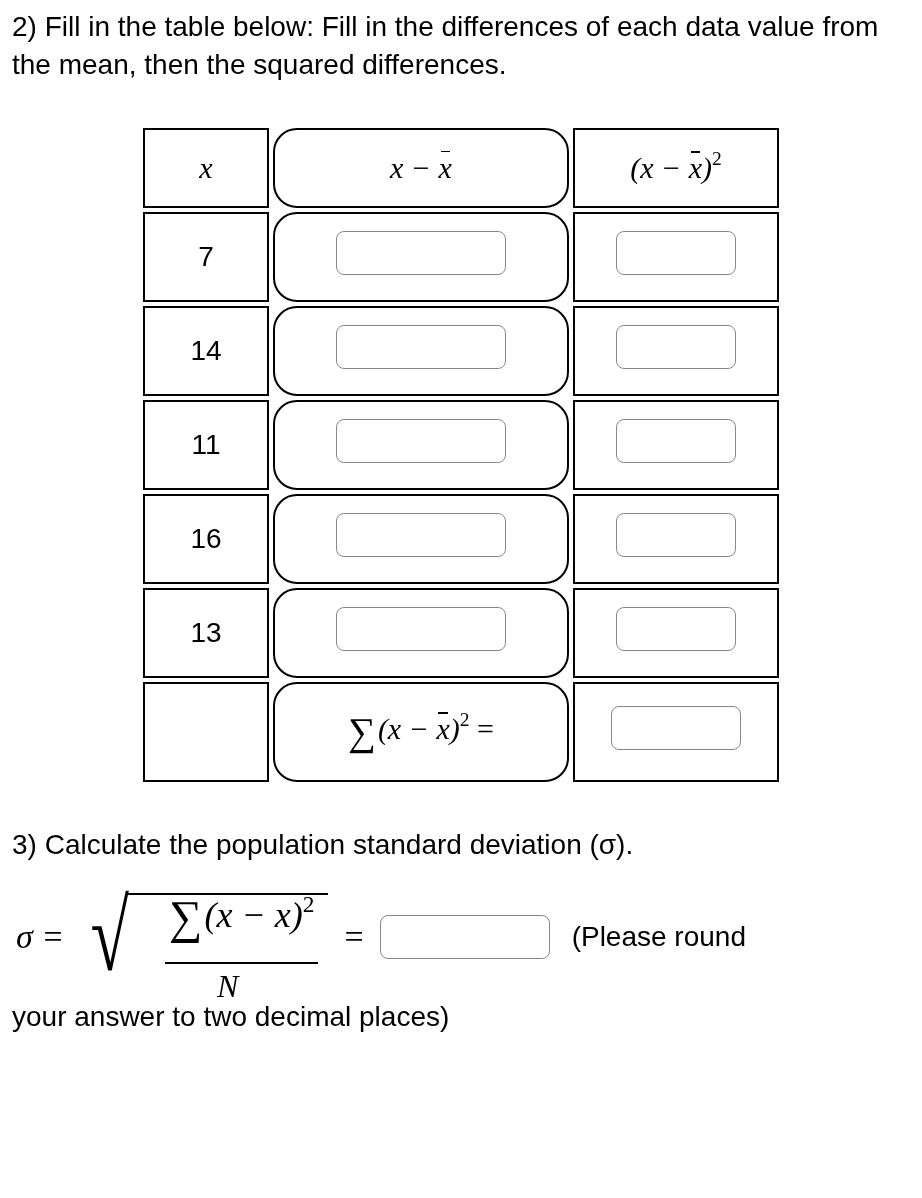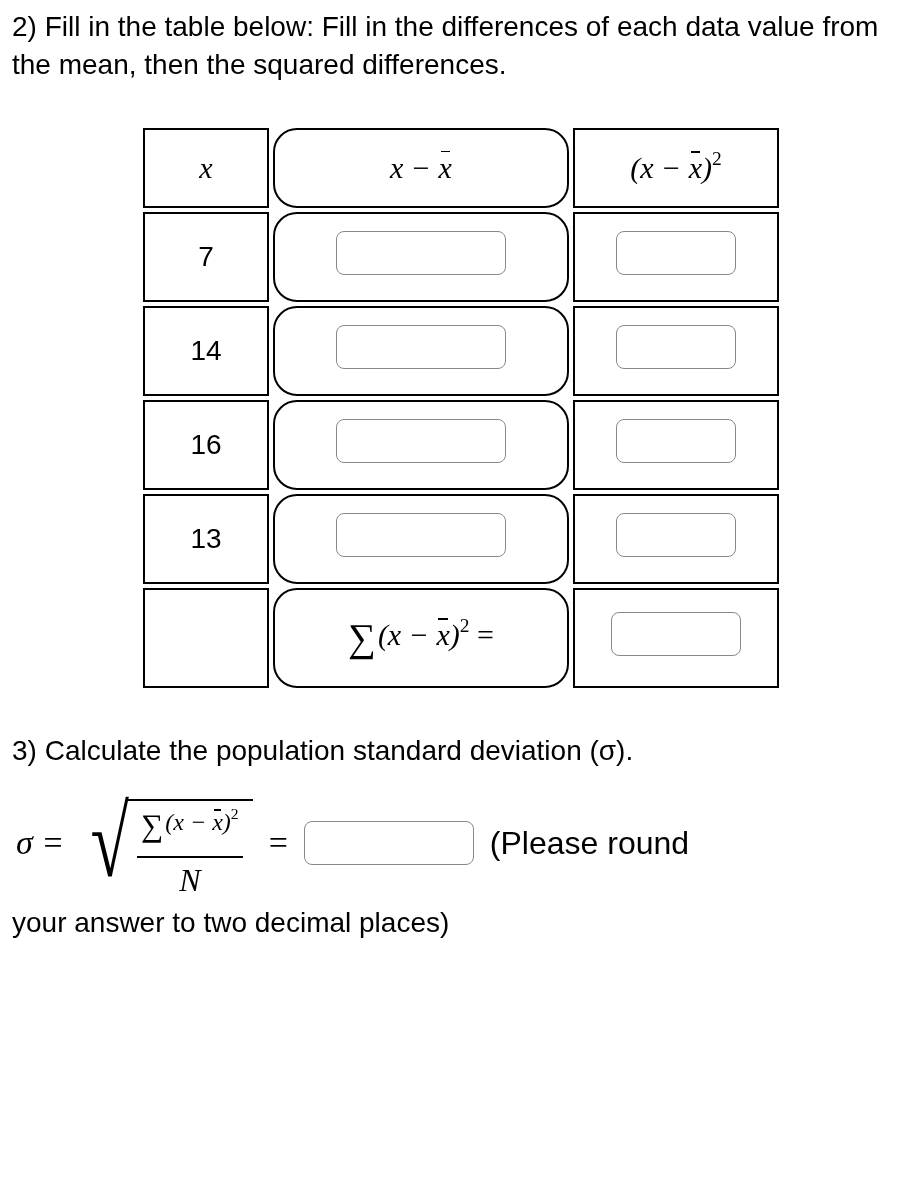--- a/index.html
+++ b/index.html
@@ -109,40 +109,41 @@
     flex-direction: column;
     align-items: center;
     justify-content: center;
     padding: 4px 10px 0 10px;
     position: relative;
     top: 6px;
   }
   .frac-num {
     font-family: "Times New Roman", Times, serif;
     font-style: italic;
-    font-size: 24px;
-    padding: 2px 4px 12px 4px;
+    font-size: 36px;
+    padding: 2px 4px 18px 4px;
     border-bottom: 2px solid #000;
     white-space: nowrap;
+    margin-left: 28px;
   }
   .frac-den {
     font-family: "Times New Roman", Times, serif;
     font-style: italic;
     font-size: 32px;
     padding-top: 4px;
   }
   .eq-sign {
     font-family: "Times New Roman", Times, serif;
     font-size: 34px;
     font-style: normal;
     margin: 0 10px;
   }
   .paren-text {
-    font-size: 32px;
-    margin-left: 10px;
+    font-size: 28px;
+    margin-left: 16px;
   }
   .sigma-sum {
     font-style: normal;
     font-size: 1.3em;
     vertical-align: -6px;
     margin-right: 2px;
   }
   .sum-cell {
     font-family: "Times New Roman", Times, serif;
     font-style: italic;
@@ -169,20 +170,25 @@
       <span class="math"><span>(x − </span><span class="xbar">x</span><span>)</span><span class="sup">2</span></span>
     </td>
   </tr>
   <tr>
     <td class="col-x">7</td>
     <td class="col-d"><span class="input-box ib-mid"></span></td>
     <td class="col-s"><span class="input-box ib-sq"></span></td>
   </tr>
   <tr>
     <td class="col-x">14</td>
+    <td class="col-d"><span class="input-box ib-mid"></span></td>
+    <td class="col-s"><span class="input-box ib-sq"></span></td>
+  </tr>
+  <tr>
+    <td class="col-x">11</td>
     <td class="col-d"><span class="input-box ib-mid"></span></td>
     <td class="col-s"><span class="input-box ib-sq"></span></td>
   </tr>
   <tr>
     <td class="col-x">16</td>
     <td class="col-d"><span class="input-box ib-mid"></span></td>
     <td class="col-s"><span class="input-box ib-sq"></span></td>
   </tr>
   <tr>
     <td class="col-x">13</td>

